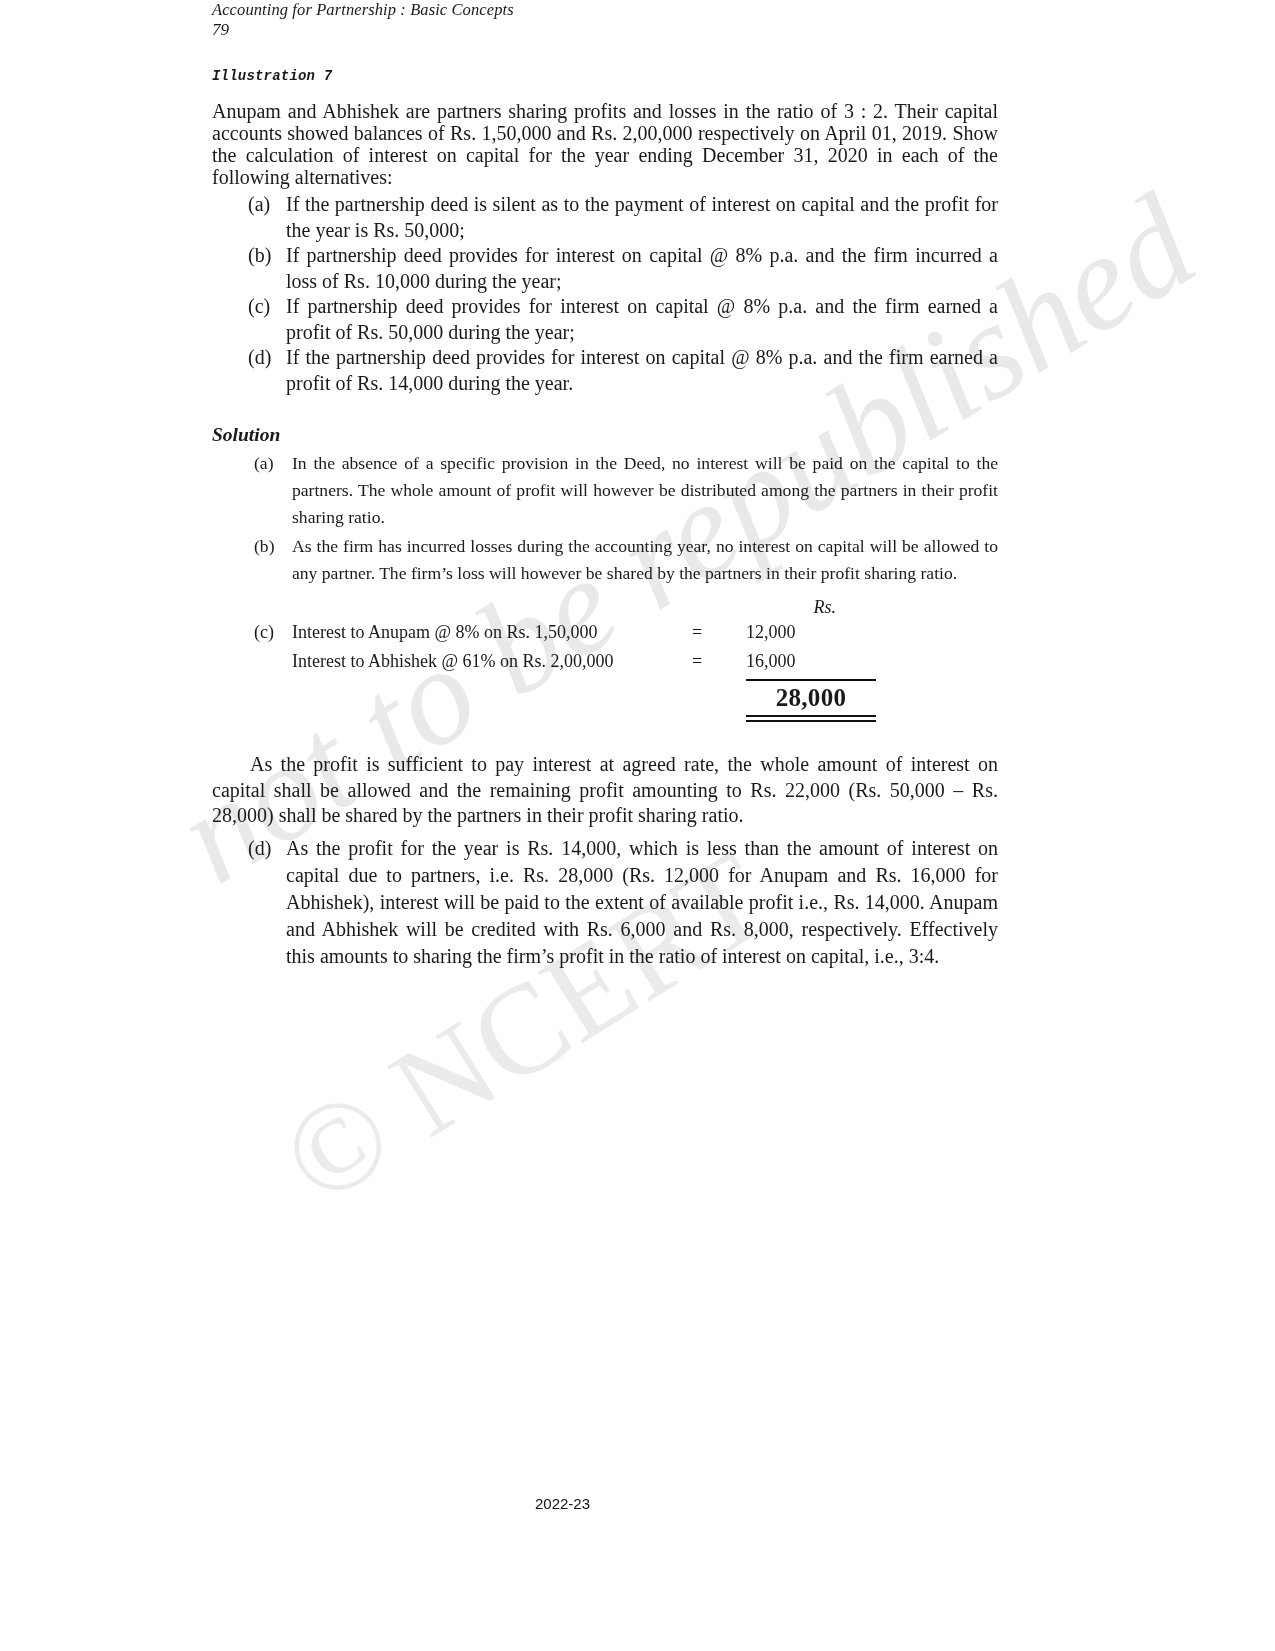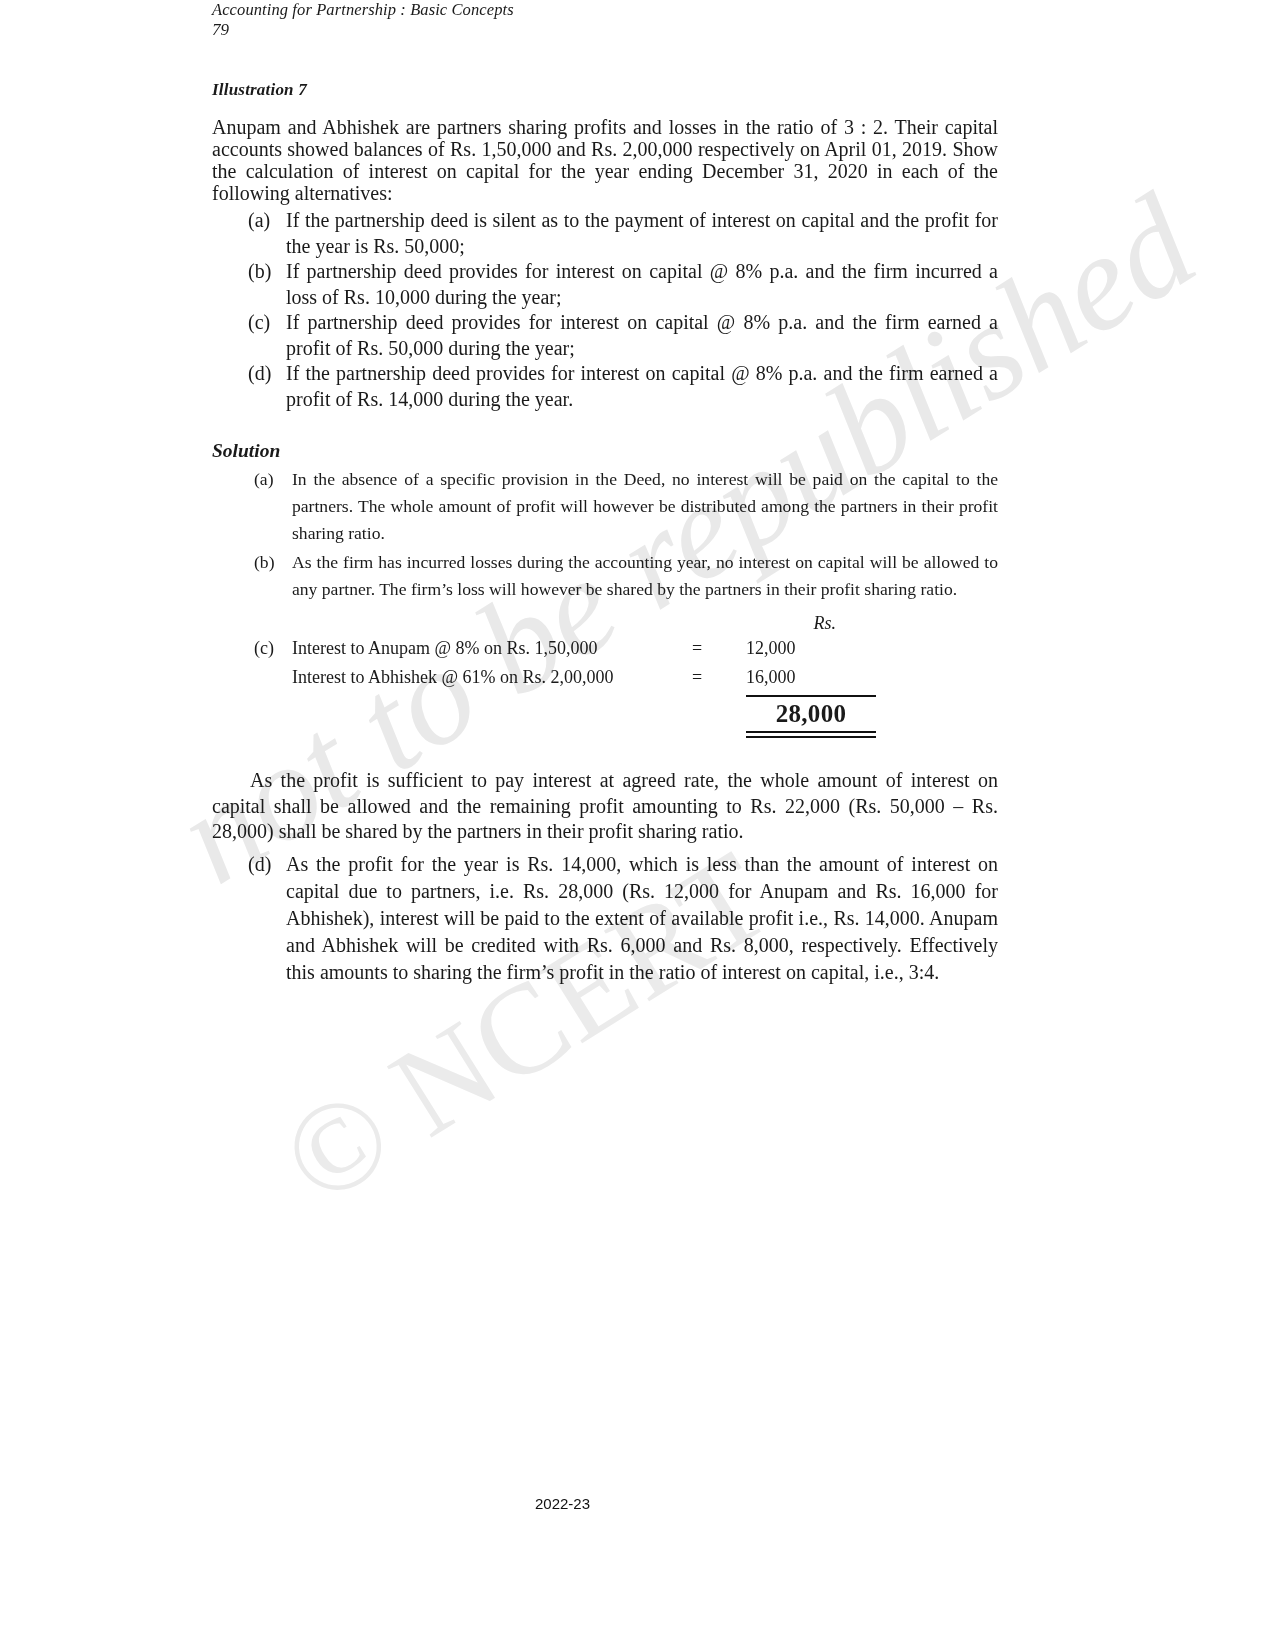--- a/index.html
+++ b/index.html
@@ -68,25 +68,26 @@
     align-items: baseline;
     font-style: italic;
     font-size: 16.5px;
     letter-spacing: 0.1px;
     flex-direction: column;
   }
   .running-head .rh-title { font-family: "Liberation Serif", "DejaVu Serif", serif; }
   .running-head .rh-page { font-family: "Liberation Serif", "DejaVu Serif", serif; font-size: 17px; }
 
   .illus-head {
-    margin-top: 40px;
+    margin-top: 28px;
     font-weight: bold;
     font-style: italic;
-    font-size: 17px;
+    font-size: 14px;
     letter-spacing: 0.2px;
+    font-family: Liberation Mono, monospace;
   }
 
   .body-para {
     margin-top: 16px;
     font-size: 20px;
     line-height: 22px;
     text-align: justify;
     text-justify: inter-word;
   }
 

